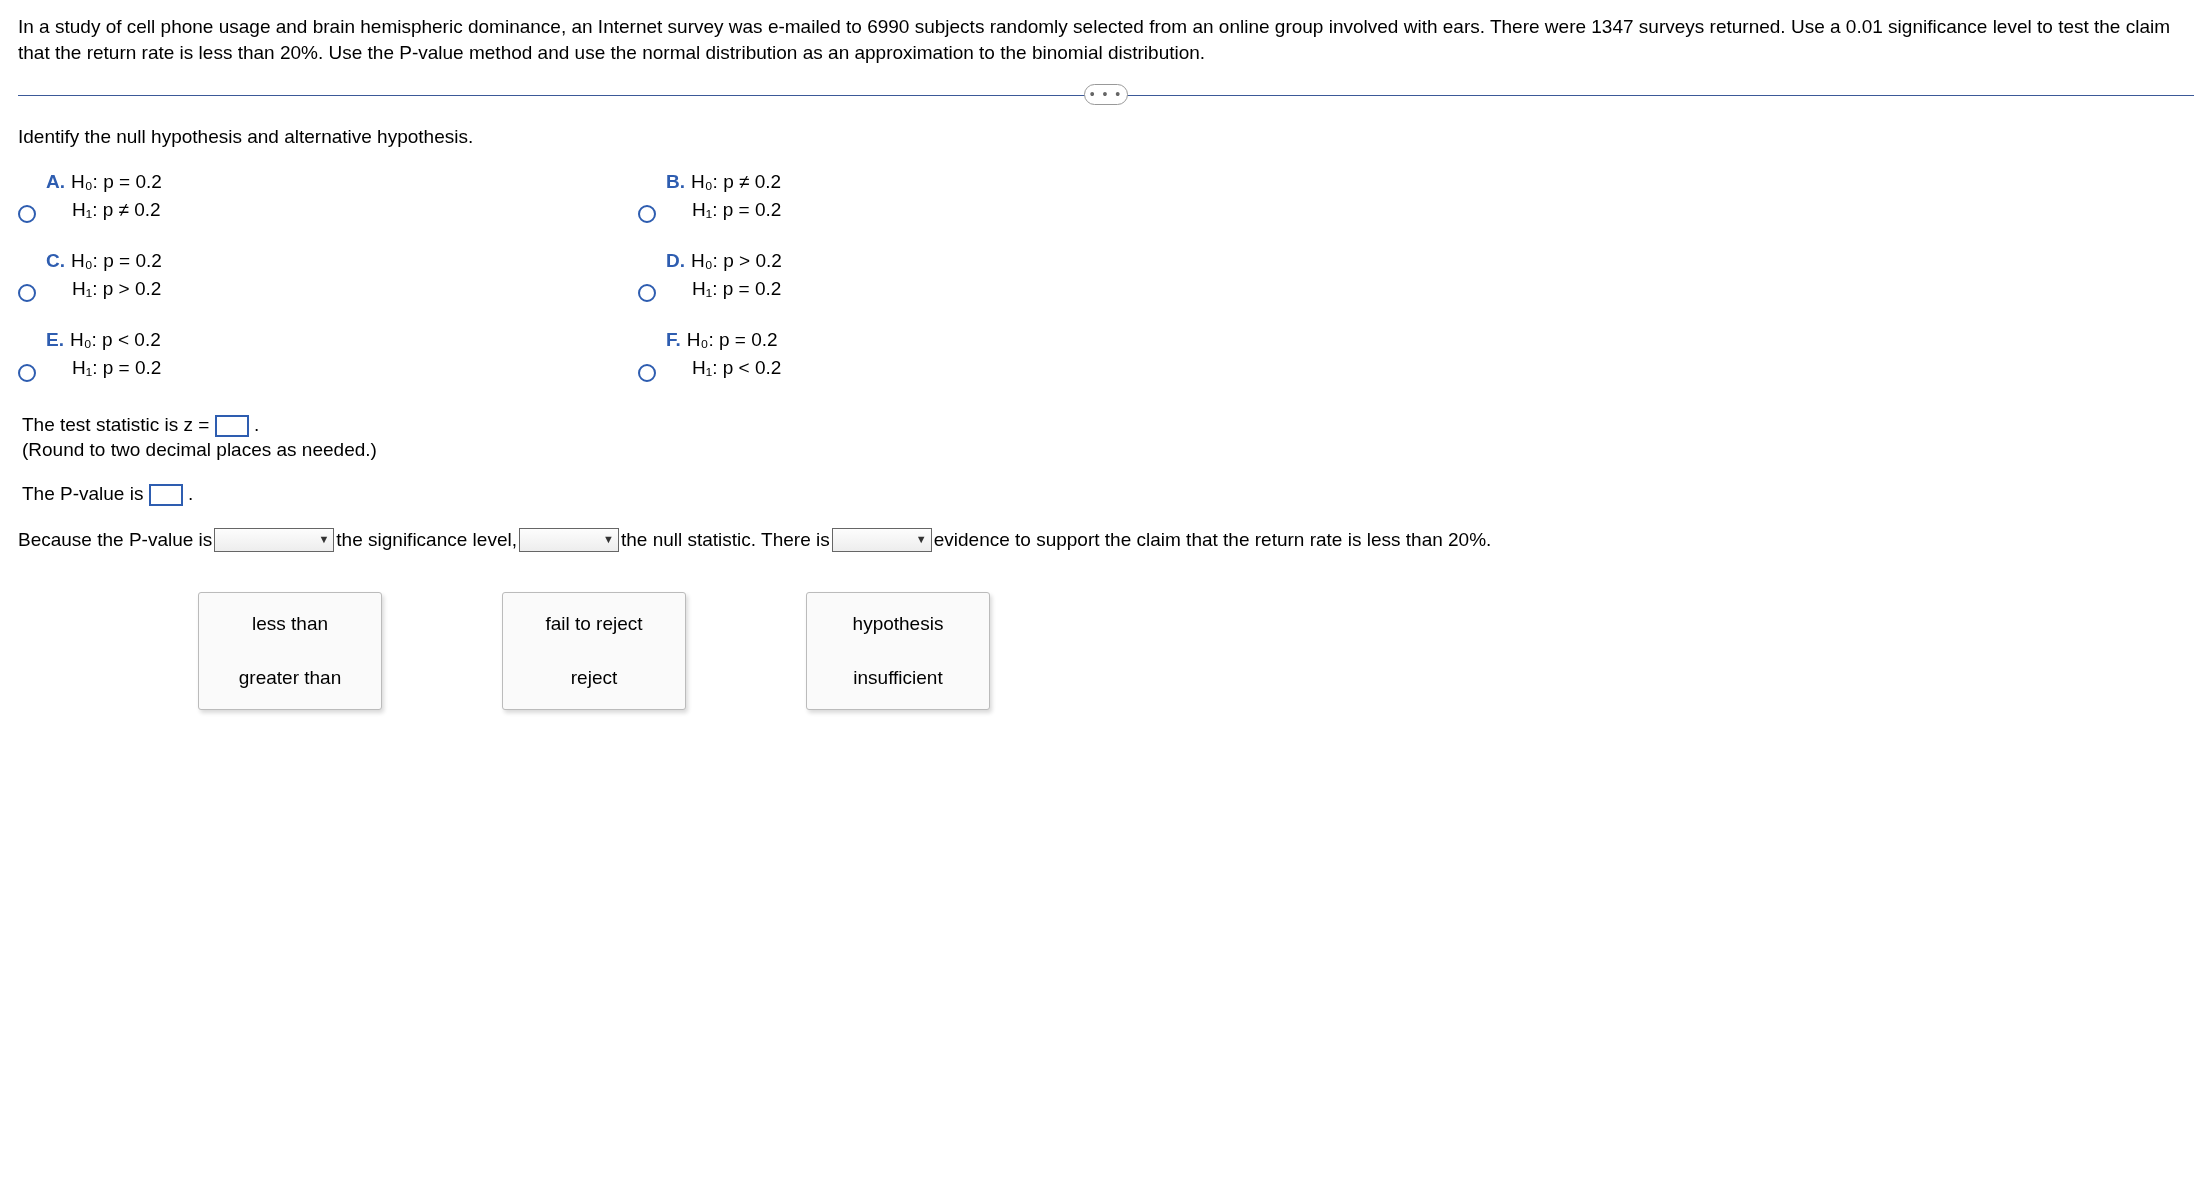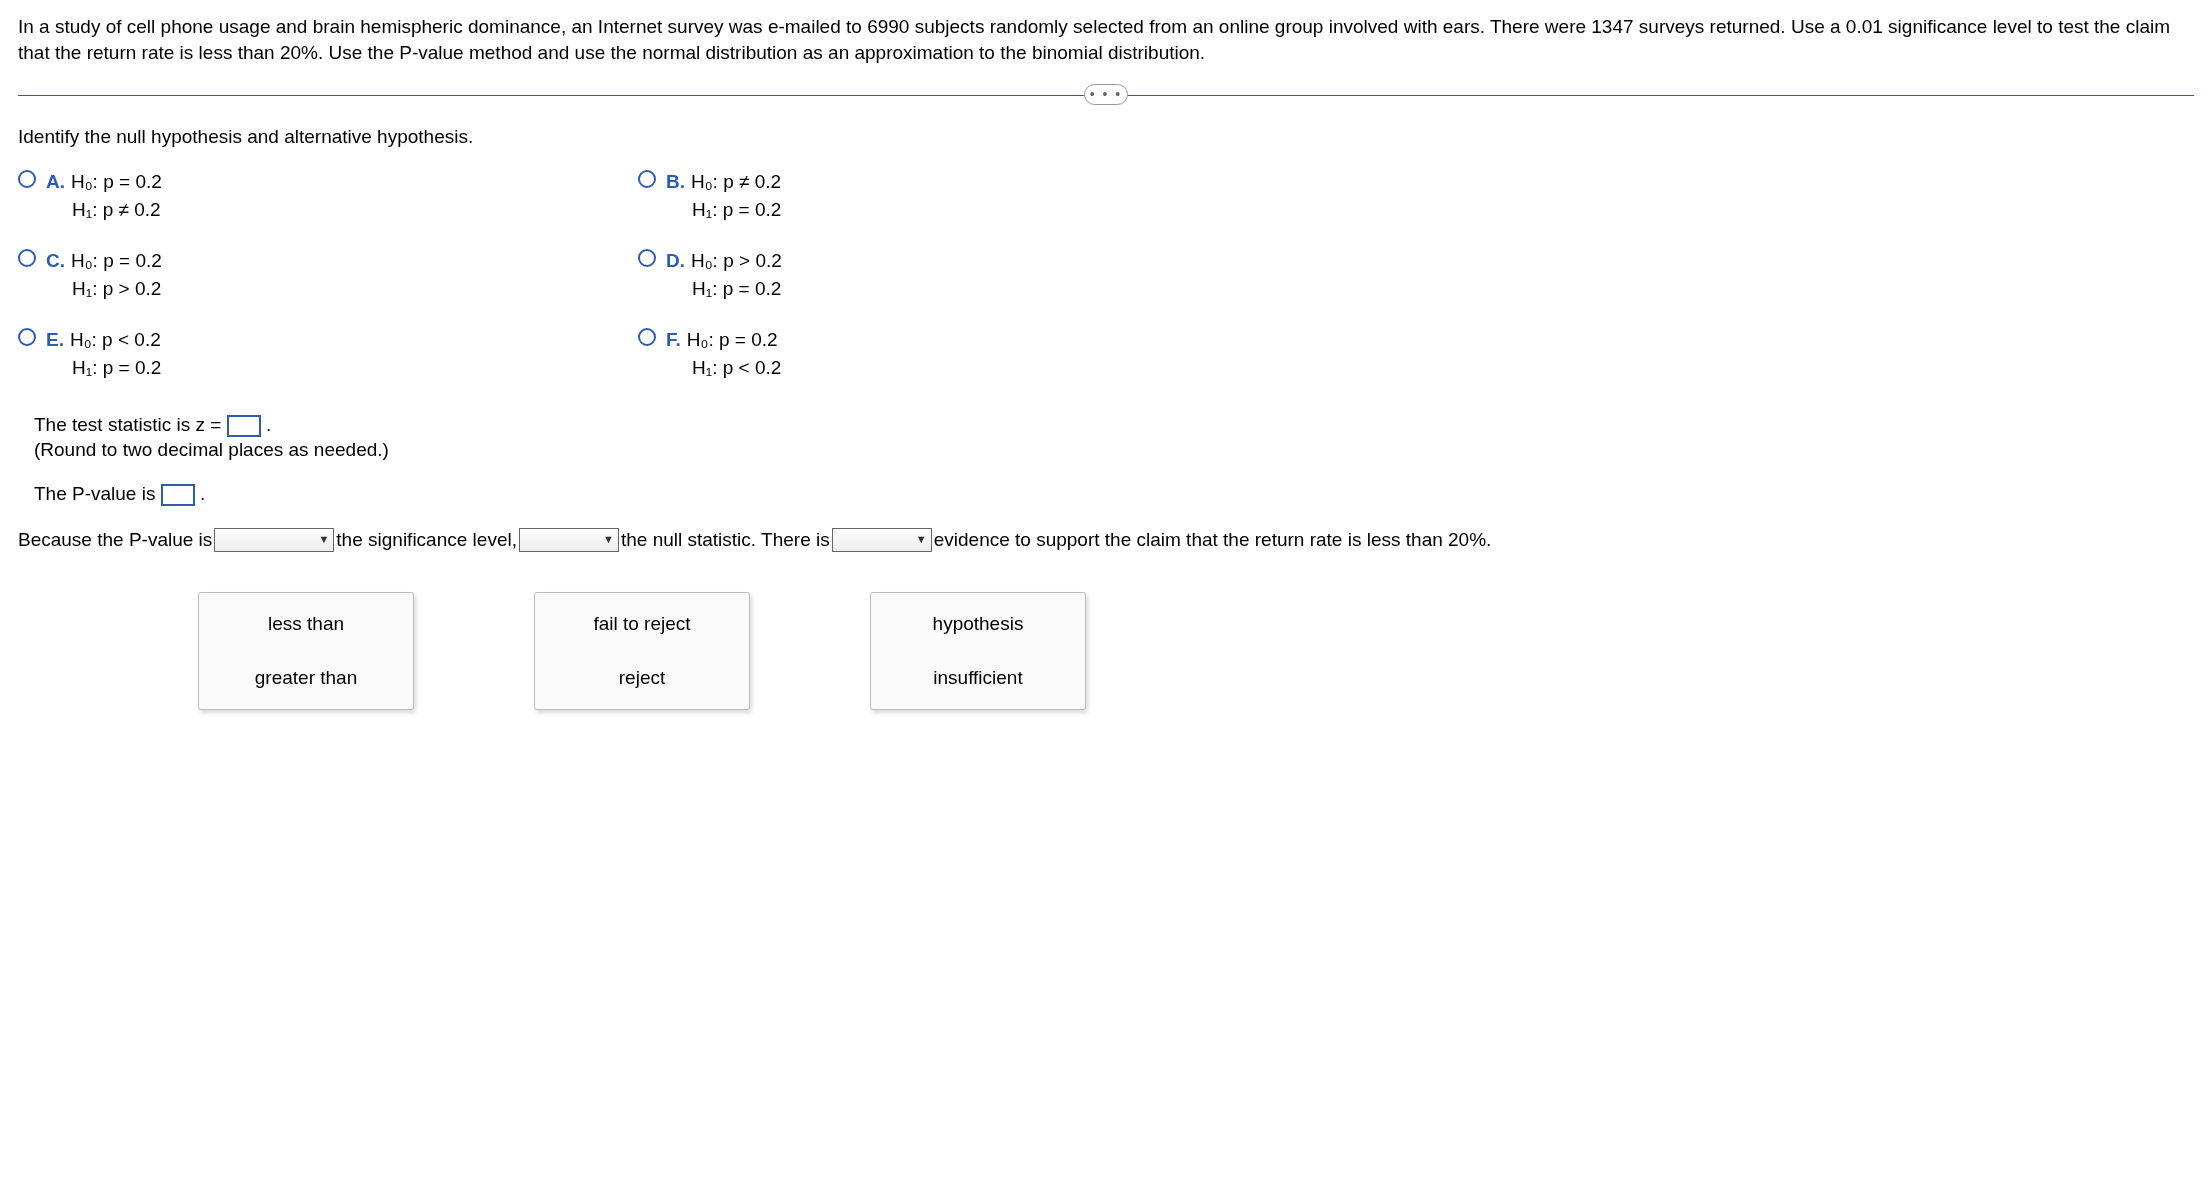--- a/index.html
+++ b/index.html
@@ -44,42 +44,42 @@
   .options-grid {
     display: grid;
     grid-template-columns: 1fr 1fr;
     column-gap: 40px;
     row-gap: 24px;
     max-width: 1200px;
     margin-bottom: 30px;
   }
   .option {
     display: flex;
-    align-items: flex-start;
+    align-items: flex-end;
     gap: 10px;
     cursor: pointer;
   }
   .radio {
     width: 18px;
     height: 18px;
     border: 2px solid #2e5db0;
     border-radius: 50%;
     margin-top: 2px;
     flex-shrink: 0;
     background: #fff;
   }
   .opt-letter {
     color: #2e5db0;
     font-weight: bold;
     margin-right: 6px;
   }
   .opt-body { display: flex; flex-direction: column; }
   .math-line { margin: 1px 0; }
   .statement {
-    margin: 18px 16px;
+    margin: 18px 4px;
   }
   .input-box {
     display: inline-block;
     width: 34px;
     height: 22px;
     border: 2px solid #2e5db0;
     background: #fff;
     vertical-align: middle;
     font-size: 16px;
     text-align: center;
@@ -113,21 +113,21 @@
     display: flex;
     gap: 120px;
     margin-left: 180px;
     margin-top: 30px;
   }
   .dropbox {
     background: #fafafa;
     border: 1px solid #bbb;
     border-radius: 3px;
     box-shadow: 2px 3px 4px rgba(0,0,0,0.15);
-    width: 216px;
+    width: 184px;
     padding: 18px 0;
     display: flex;
     flex-direction: column;
     align-items: center;
     gap: 28px;
     font-size: 19px;
   }
 </style>
 </head>
 <body>

